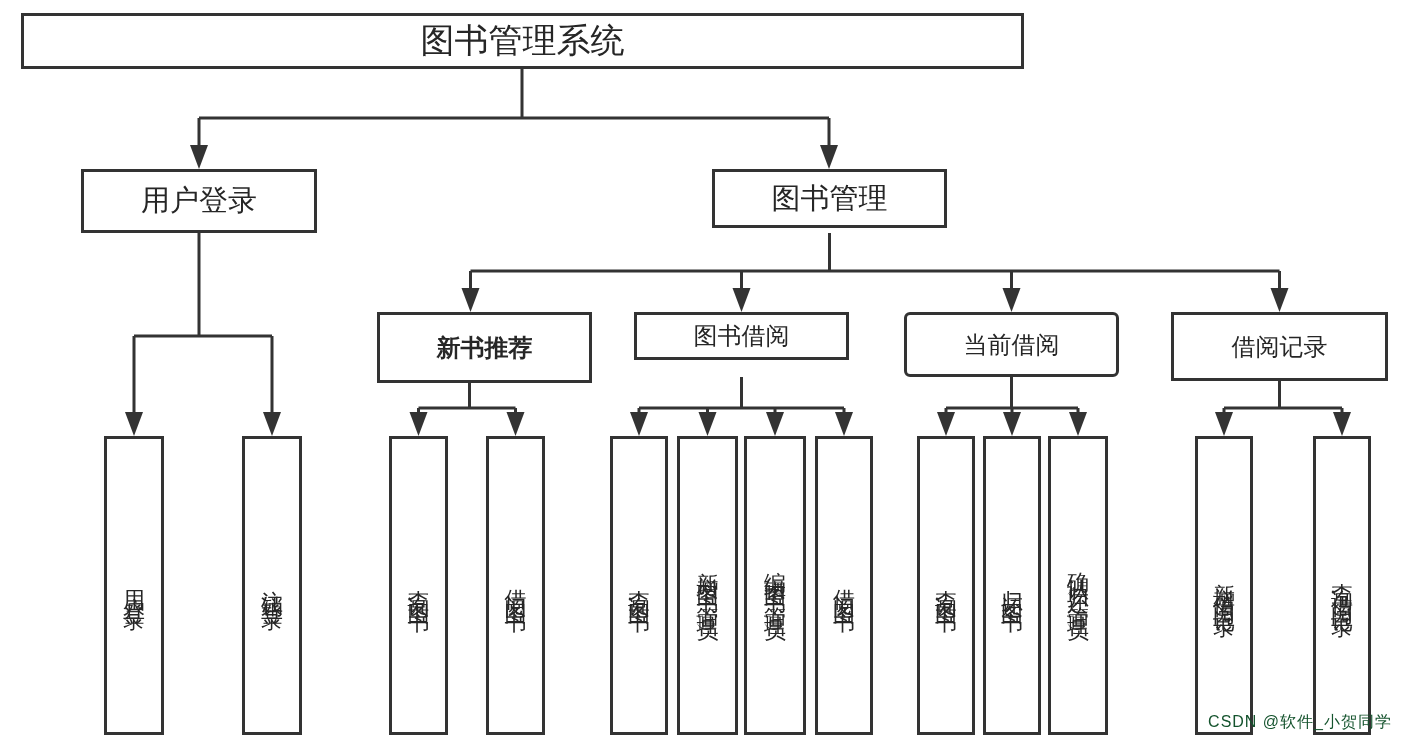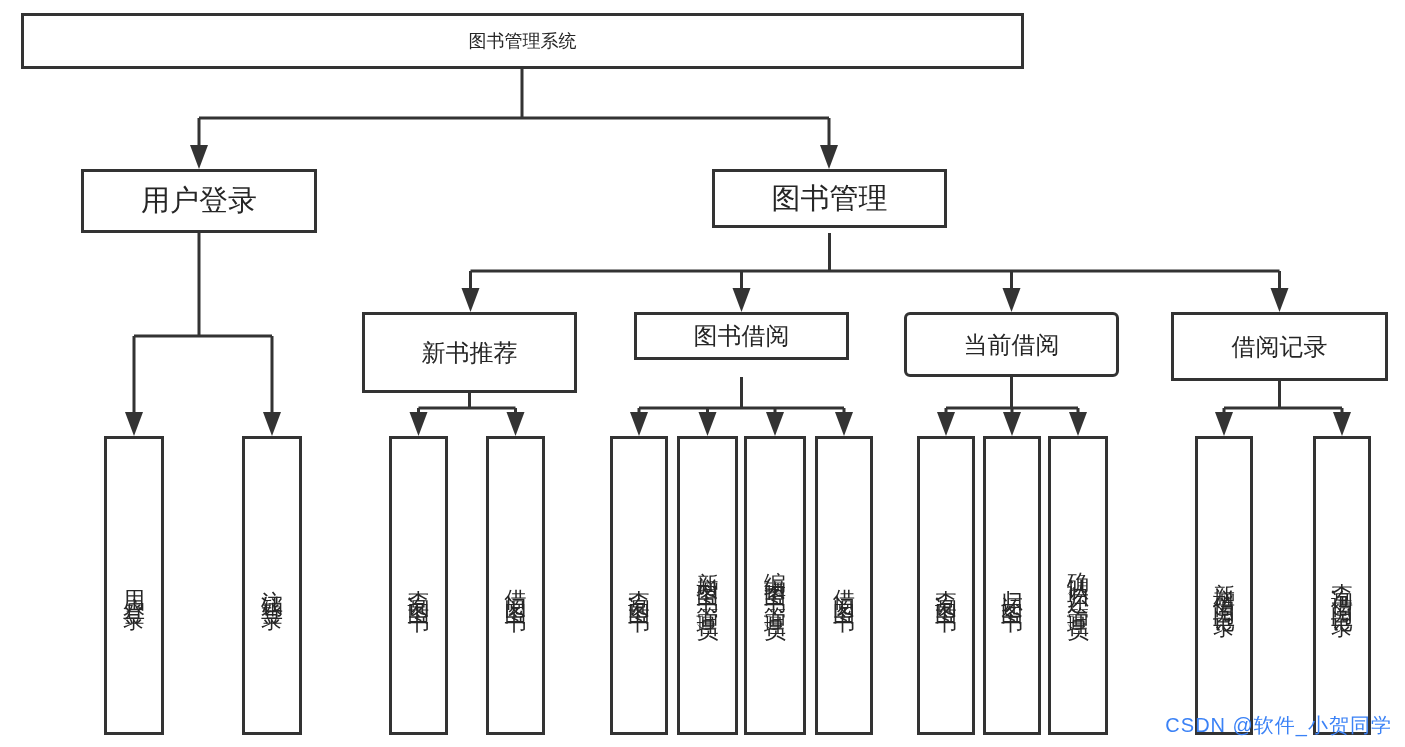--- a/index.html
+++ b/index.html
@@ -22,36 +22,36 @@
     box-sizing: border-box;
     border: 3px solid #333333;
     background: #ffffff;
     color: #262626;
     display: flex;
     align-items: center;
     justify-content: center;
     text-align: center;
     white-space: nowrap;
   }
-  .node.title  { font-size: 18px; }
+  .node.title  { font-size: 34px; }
   .node.lvl2   { font-size: 29px; }
   .node.lvl3   { font-size: 24px; }
   .node.leaf   { font-size: 22px; }
   .vlabel {
     writing-mode: vertical-rl;
     text-orientation: mixed;
     letter-spacing: 7px;
     line-height: 1;
   }
   .watermark {
     position: absolute;
     top: 712px;
     right: 13px;
-    font-size: 20px;
-    color: #3b82f6;
+    font-size: 16px;
+    color: #14532d;
     letter-spacing: 1px;
   }
 </style>
 </head>
 <body>
 
 <div class="stage">
 
   <svg class="wires" viewBox="0 0 1405 747" xmlns="http://www.w3.org/2000/svg">
     <g stroke="#333333" stroke-width="3" fill="none">
@@ -91,21 +91,21 @@
       <path d="M1215 412 L1233 412 L1224 436 Z"></path>
       <path d="M1333 412 L1351 412 L1342 436 Z"></path>
     </g>
   </svg>
 
   <div class="node title" style="left:21px; top:13px; width:1003px; height:56px;">图书管理系统</div>
 
   <div class="node lvl2" style="left:81px; top:169px; width:236px; height:64px;">用户登录</div>
   <div class="node lvl2" style="left:712px; top:169px; width:235px; height:59px;">图书管理</div>
 
-  <div class="node lvl3" style="left:362px; top:312px; width:215px; height:81px;">新书推荐</div>
+  <div class="node lvl3" style="left:377px; top:312px; width:215px; height:71px;font-weight:bold;">新书推荐</div>
   <div class="node lvl3" style="left:634px; top:312px; width:215px; height:48px;">图书借阅</div>
   <div class="node lvl3" style="left:904px; top:312px; width:215px; height:65px;border-radius:6px;">当前借阅</div>
   <div class="node lvl3" style="left:1171px; top:312px; width:217px; height:69px;">借阅记录</div>
 
   <div class="node leaf" style="left:104px; top:436px; width:60px; height:299px;">
     <span class="vlabel">用户登录</span>
   </div>
   <div class="node leaf" style="left:242px; top:436px; width:60px; height:299px;">
     <span class="vlabel">注销登录</span>
   </div>

